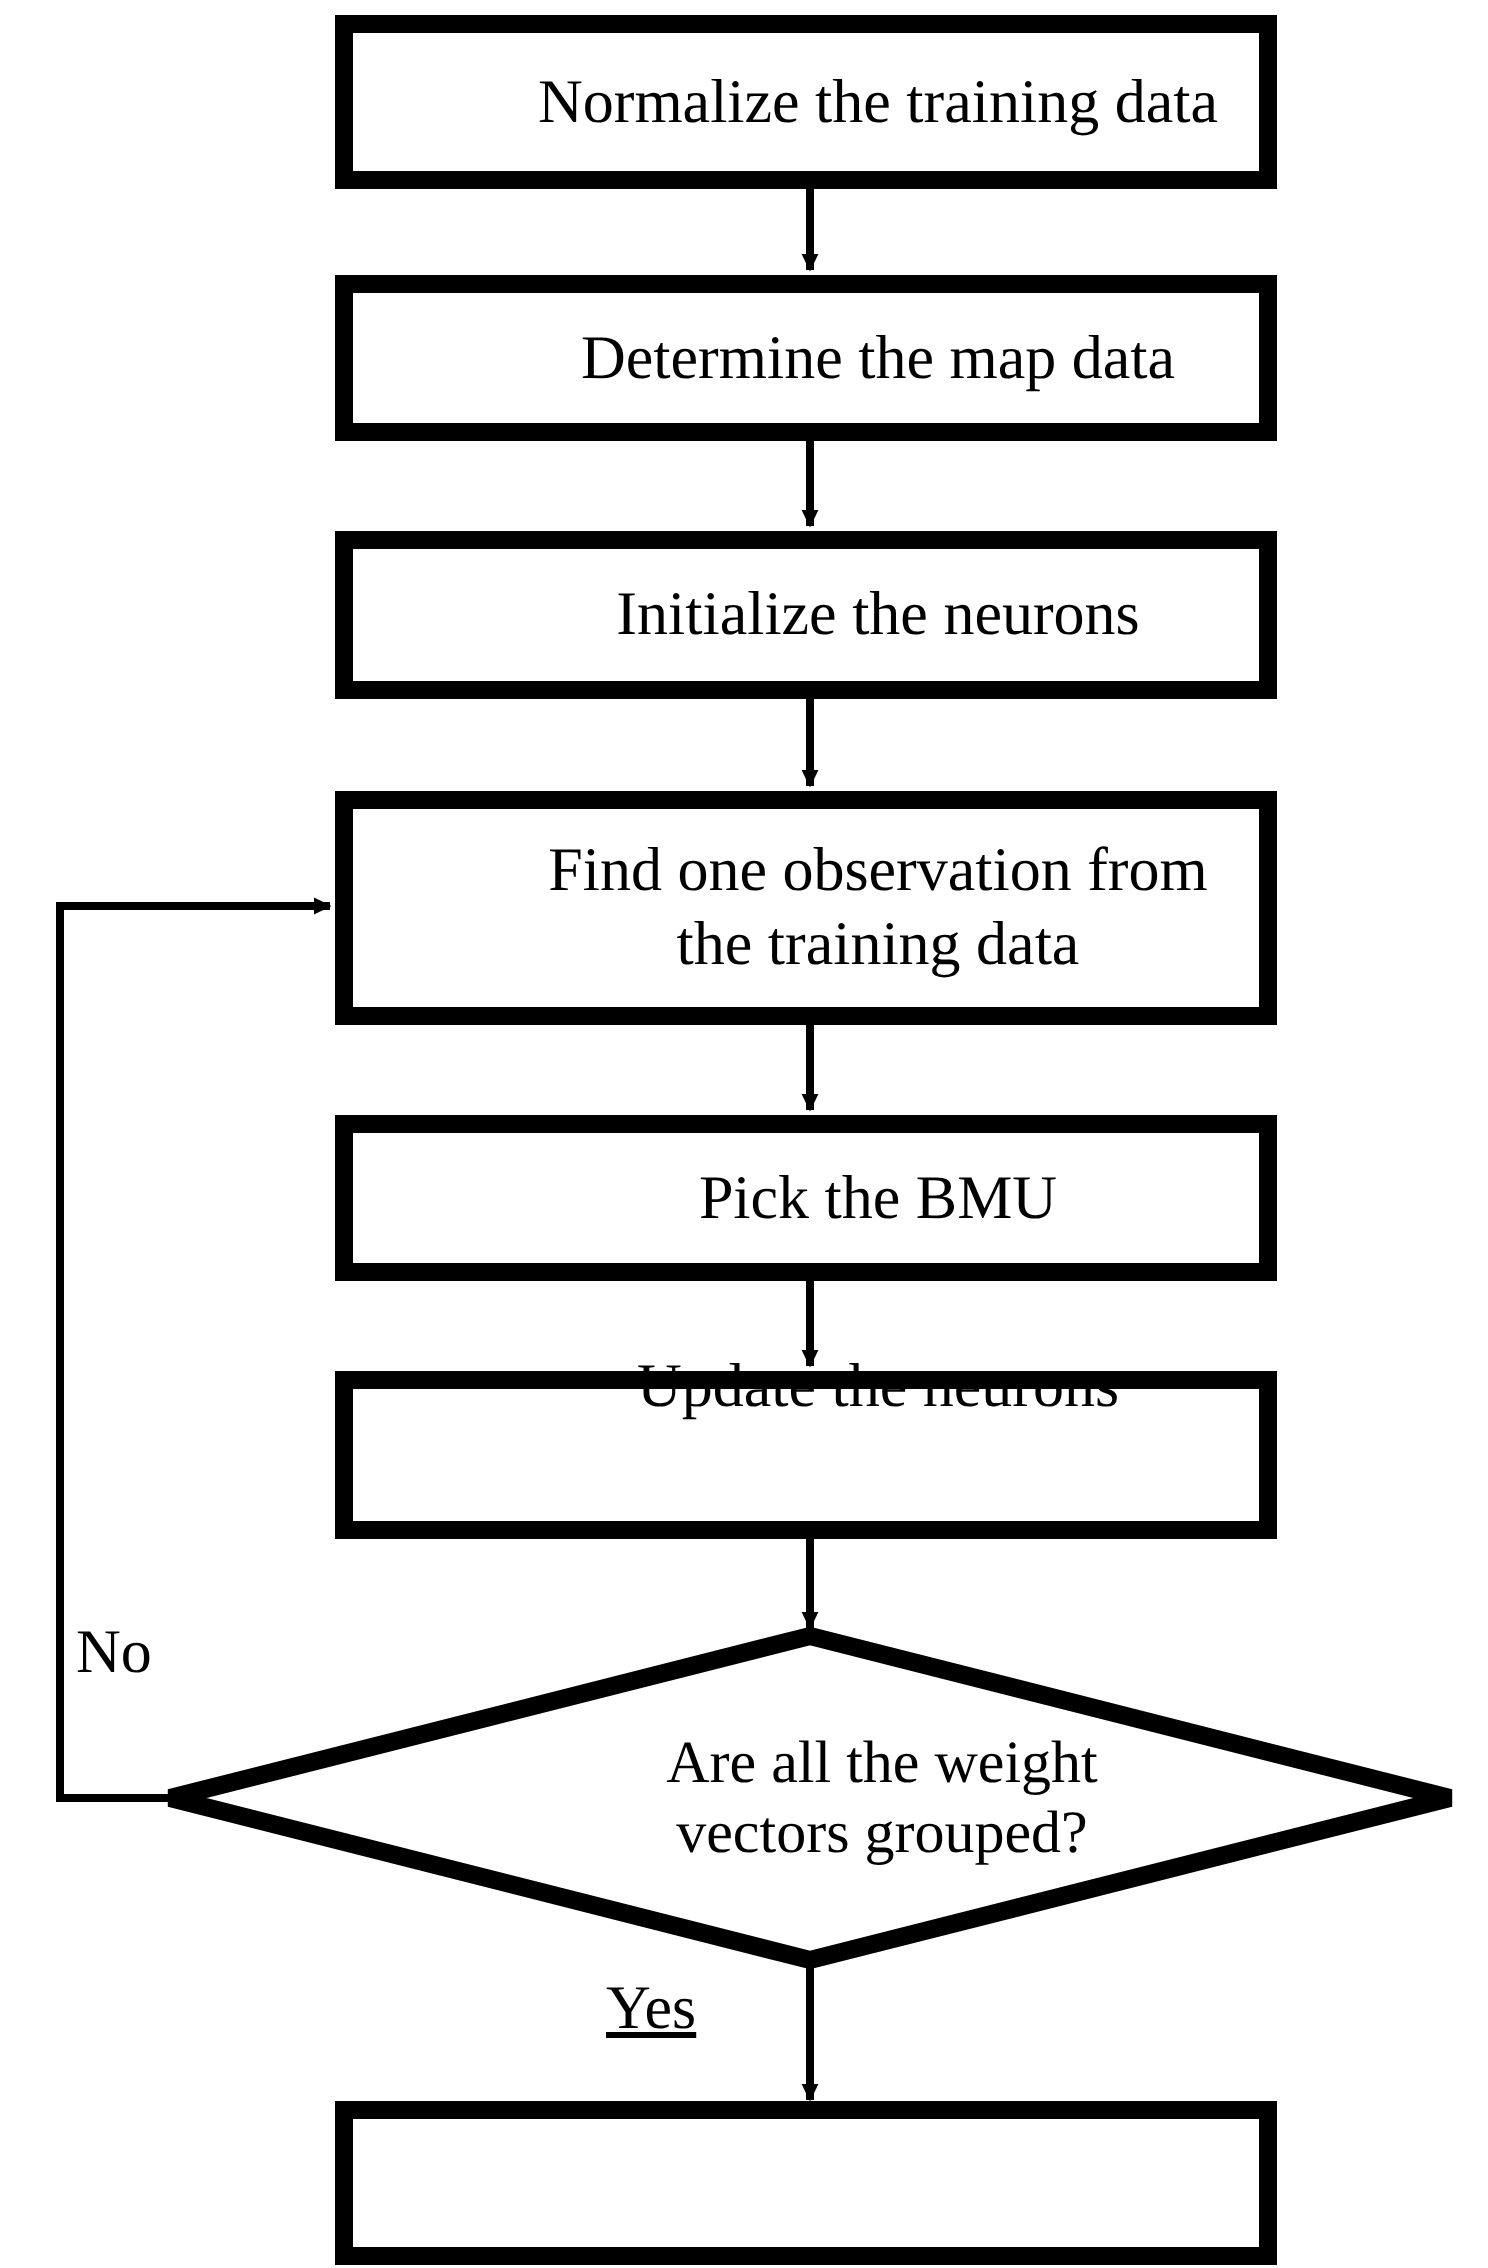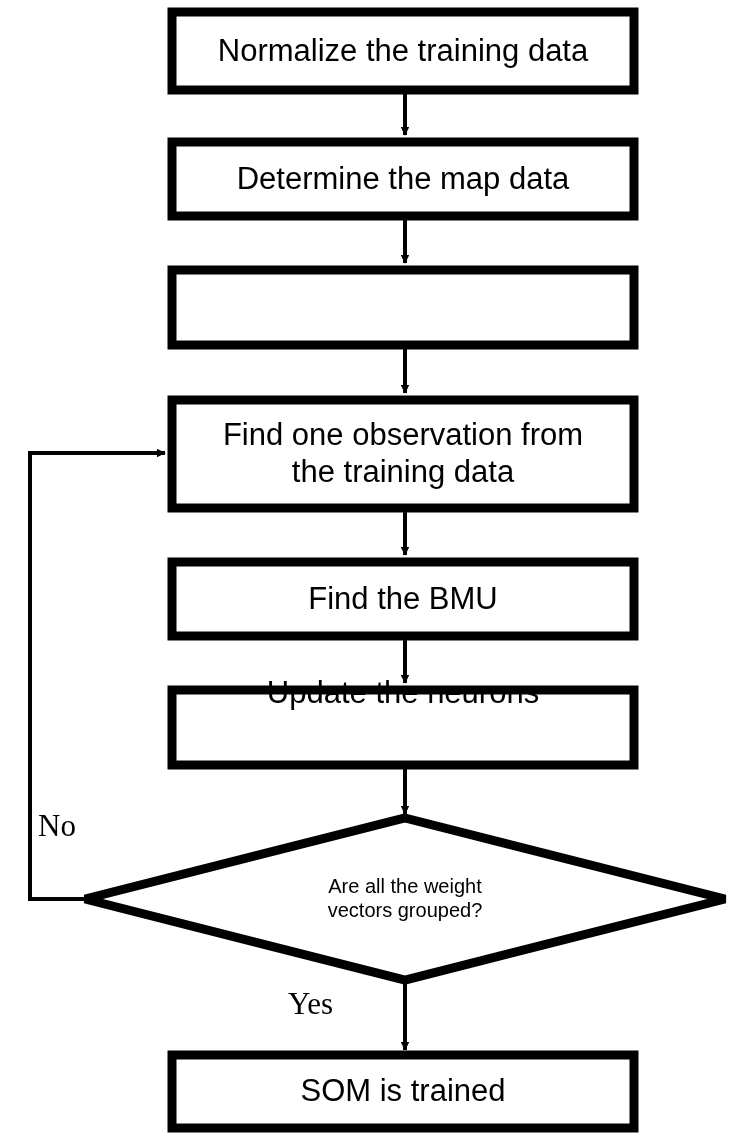--- a/index.html
+++ b/index.html
@@ -28,27 +28,28 @@
   .node-label {
     position: absolute;
     display: flex;
     align-items: center;
     justify-content: center;
     text-align: center;
     color: #000000;
     line-height: 1.18;
     white-space: pre-line;
     pointer-events: none;
-    font-family: Liberation Sans, sans-serif;
+    font-family: Liberation Serif, serif;
+    margin-left: 36px;
   }
   .proc-label {
     font-size: 31px;
   }
   .decision-label {
-    font-size: 20px;
+    font-size: 30px;
   }
   .edge-label {
     position: absolute;
     color: #000000;
     font-size: 31px;
     font-family: "Liberation Serif", "DejaVu Serif", serif;
     text-align: left;
   }
 </style>
 </head>
@@ -95,30 +96,30 @@
     <line x1="405" y1="980" x2="405" y2="1050" stroke="#000000" stroke-width="4" marker-end="url(#arrowhead)"></line>
 
     <polyline points="85,899 30,899 30,453 165,453" fill="none" stroke="#000000" stroke-width="4" stroke-linejoin="miter" marker-end="url(#arrowhead)"></polyline>
 
   </svg>
 
   <div class="node-label proc-label" style="left:178px; top:12px; width:450px; height:78px;">Normalize the training data</div>
 
   <div class="node-label proc-label" style="left:178px; top:142px; width:450px; height:74px;">Determine the map data</div>
 
+  <div class="node-label proc-label" style="left:178px; top:270px; width:450px; height:75px;">Initialize the neurons</div>
 
   <div class="node-label proc-label" style="left:178px; top:400px; width:450px; height:108px;">Find one observation from
 the training data</div>
 
-  <div class="node-label proc-label" style="left:178px; top:562px; width:450px; height:74px;">Find the BMU</div>
+  <div class="node-label proc-label" style="left:178px; top:562px; width:450px; height:74px;">Pick the BMU</div>
 
   <div class="node-label proc-label" style="left:178px; top:656px; width:450px; height:75px;">Update the neurons</div>
 
   <div class="node-label decision-label" style="left:245px; top:840px; width:320px; height:118px;">Are all the weight
 vectors grouped?</div>
 
-  <div class="node-label proc-label" style="left:178px; top:1055px; width:450px; height:73px;">SOM is trained</div>
 
   <div class="edge-label" style="left:38px; top:808px;">No</div>
 
-  <div class="edge-label" style="left:288px; top:986px;">Yes</div>
+  <div class="edge-label" style="left:303px; top:986px;text-decoration:underline;">Yes</div>
 
 </div>
 
 </body></html>

